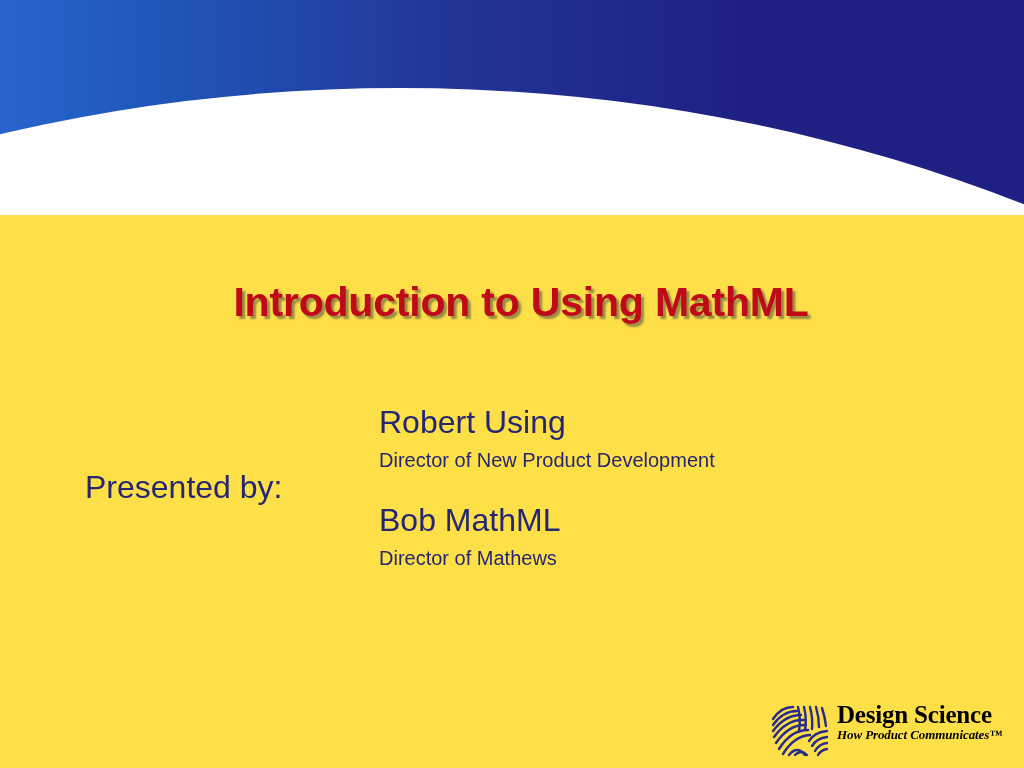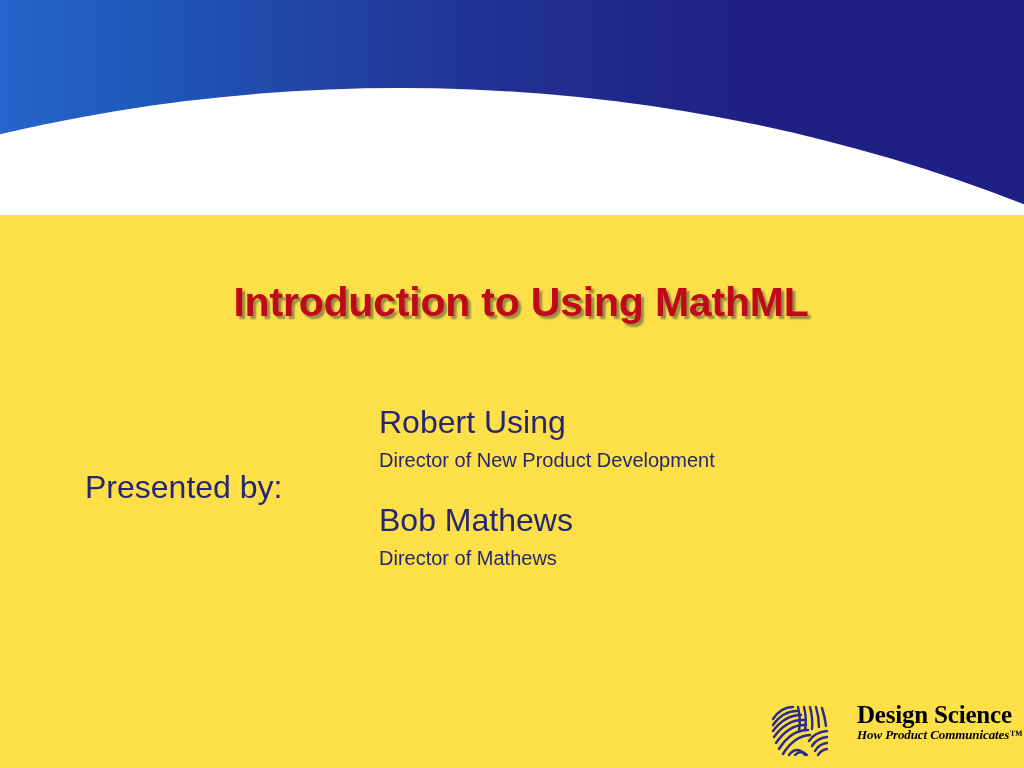--- a/index.html
+++ b/index.html
@@ -103,21 +103,20 @@
 
   
   #logo {
     position: absolute;
     left: 771px;
     top: 702px;
     width: 246px;
     height: 60px;
     display: flex;
     align-items: flex-start;
-    gap: 20px;
   }
 
   #logo-mark {
     width: 58px;
     height: 52px;
     flex: 0 0 58px;
     margin-top: 3px;
   }
 
   #logo-text {
@@ -189,21 +188,21 @@
       <div id="presented-by-label">Presented by:</div>
 
       <div class="pres-names">
 
         <div class="person-block">
           <div class="person-name">Robert Using</div>
           <div class="person-role">Director of New Product Development</div>
         </div>
 
         <div class="person-block person-block-second">
-          <div class="person-name">Bob Mathews</div>
+          <div class="person-name">Bob MathML</div>
           <div class="person-role">Director of Mathews</div>
         </div>
 
       </div>
     </div>
 
   </div>
 
   <div id="logo">
 

